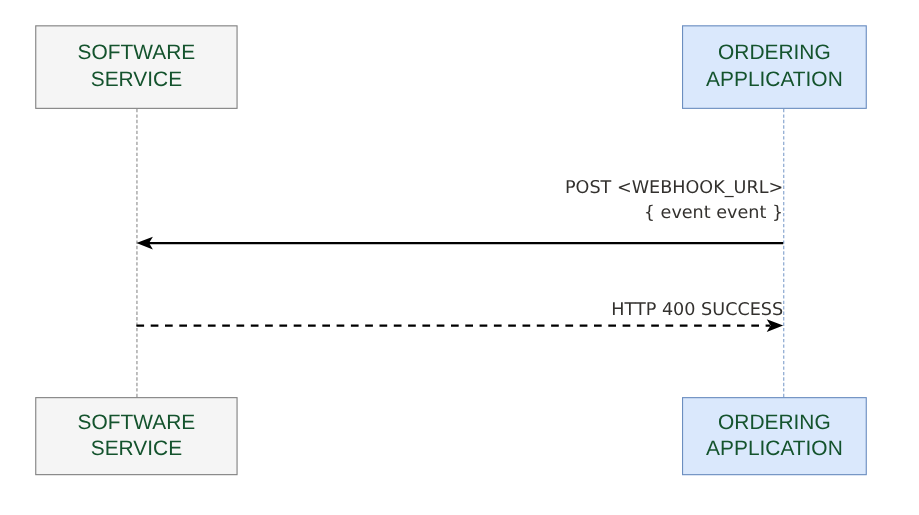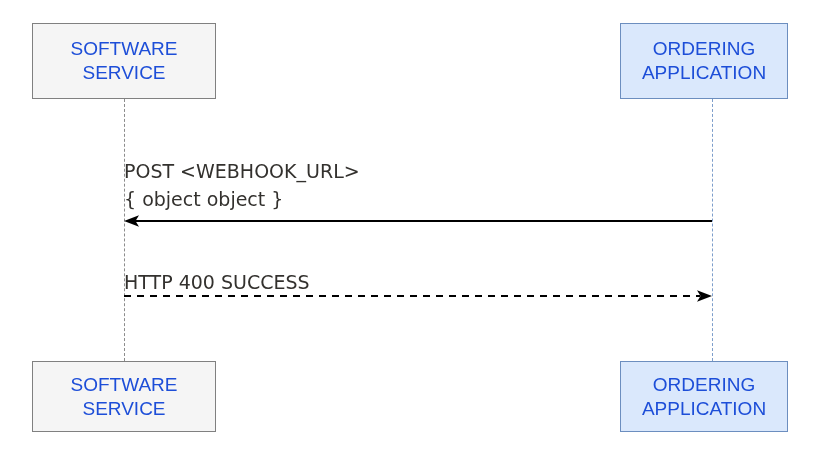--- a/index.html
+++ b/index.html
@@ -21,21 +21,21 @@
   .participant-box {
     position: absolute;
     box-sizing: border-box;
     display: flex;
     flex-direction: column;
     align-items: center;
     justify-content: center;
     text-align: left;
     line-height: 1.25;
     font-size: 19px;
-    color: #1d4ed8;
+    color: #14532d;
     font-family: "Liberation Sans", sans-serif;
   }
   .participant-box.gray {
     background: #f5f5f5;
     border: 1.6px solid #808080;
   }
   .participant-box.blue {
     background: #dae8fc;
     border: 1.6px solid #6c8ebf;
   }
@@ -57,23 +57,23 @@
     border-left-width: 1.6px;
     border-left-style: dashed;
   }
   .lifeline.gray { border-left-color: #8c8c8c; }
   .lifeline.blue { border-left-color: #7d9ecb; }
 
   
   .msg-label {
     position: absolute;
     font-family: "DejaVu Sans", sans-serif;
-    font-size: 19px;
+    font-size: 16px;
     color: #33312e;
-    text-align: left;
+    text-align: right;
     white-space: nowrap;
     line-height: 1.45;
   }
   .msg-arrow {
     position: absolute;
     height: 14px;
     pointer-events: none;
   }
   .msg-arrow svg { display: block; overflow: visible; }
 </style>
@@ -90,21 +90,21 @@
   <div class="participant-box blue col-right row-top">
     <span class="line1">ORDERING</span>
     <span class="line2">APPLICATION</span>
   </div>
 
   <div class="lifeline gray" style="left:124px; top:99px; height:262px;"></div>
   <div class="lifeline blue" style="left:712px; top:99px; height:262px;"></div>
 
   <div class="msg-label" style="left:124px; top:158px; width:588px;">
     <div>POST &lt;WEBHOOK_URL&gt;</div>
-    <div>{ object object }</div>
+    <div>{ event event }</div>
   </div>
 
   <div class="msg-arrow" style="left:124px; top:214px; width:588px;">
     <svg width="588" height="14" viewBox="0 0 588 14">
       <line x1="10" y1="7" x2="588" y2="7" stroke="#000000" stroke-width="2.2"></line>
       <polygon points="0,7 15,1.2 11.5,7 15,12.8" fill="#000000"></polygon>
     </svg>
   </div>
 
   <div class="msg-label" style="left:124px; top:269px; width:588px;">

